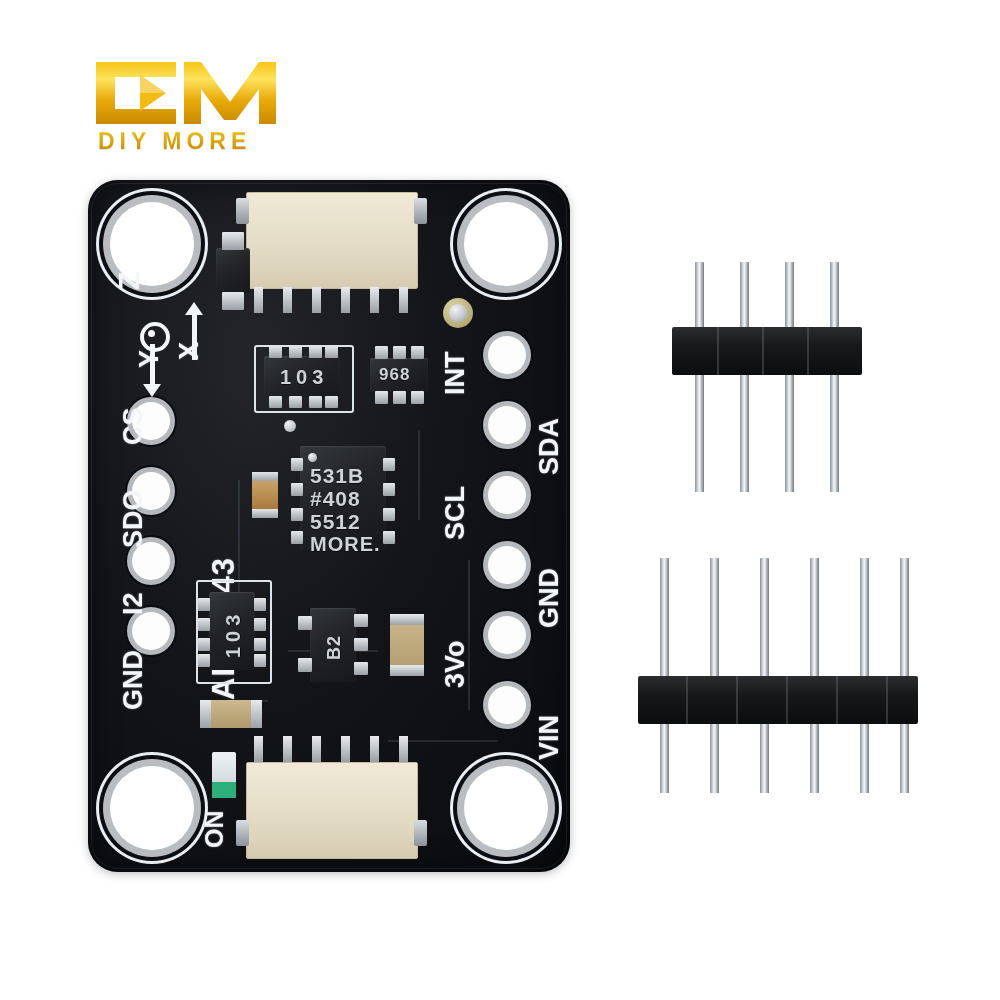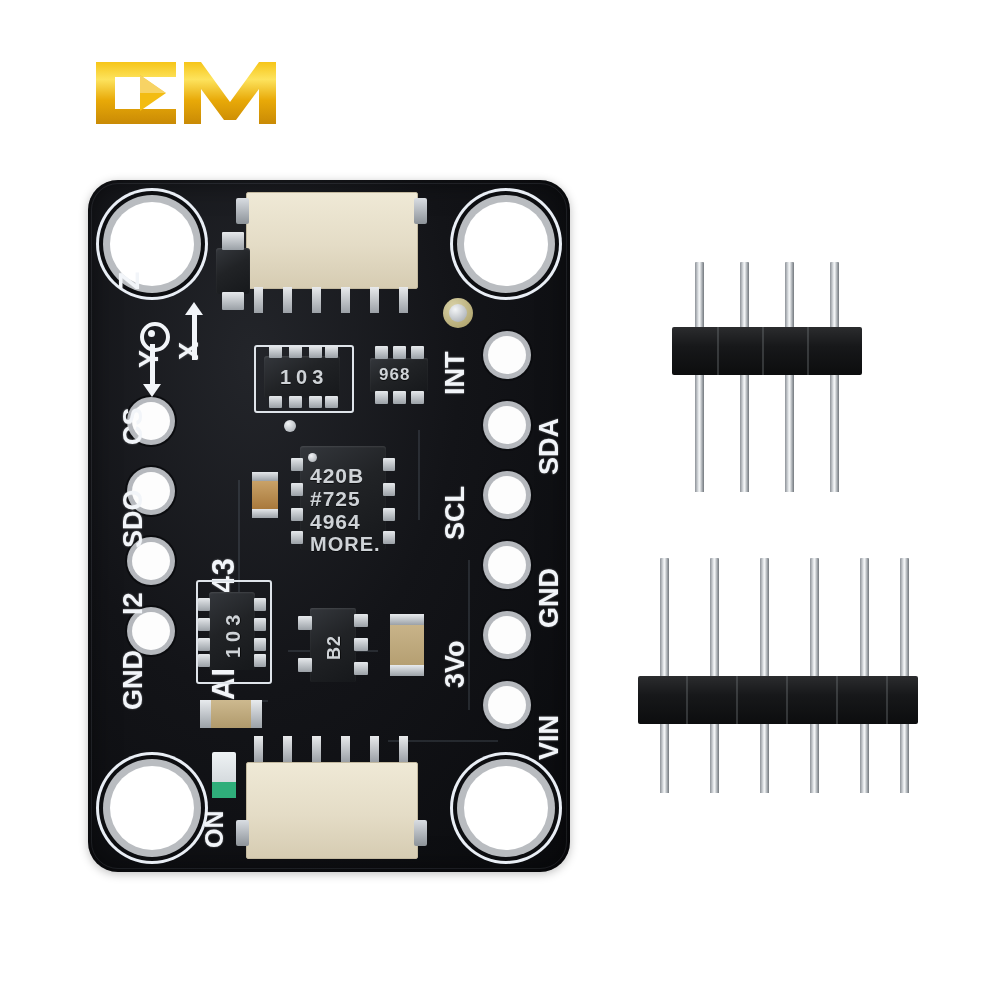--- a/index.html
+++ b/index.html
@@ -130,20 +130,21 @@
 
 <div id="stage">
 
   <div id="logo">
     <div class="logo-row">
       <div class="logo-c"></div>
       <div class="logo-tri"></div>
       <div class="logo-tri-sh"></div>
       <div class="logo-m"></div>
     </div>
+    <div class="logo-sub">DIY MORE</div>
   </div>
 
   <div id="pcb">
 
     <div class="mhole tl"></div>
     <div class="mhole tr"></div>
     <div class="mhole bl"></div>
     <div class="mhole br"></div>
 
     <div class="trace" style="left:150px;top:300px;width:2px;height:120px;"></div>
@@ -217,23 +218,23 @@
       <div class="solderdot" style="left:8px;top:7px;width:9px;height:9px;"></div>
     </div>
     <div class="icpin" style="left:203px;top:278px;width:12px;height:13px;"></div>
     <div class="icpin" style="left:203px;top:303px;width:12px;height:13px;"></div>
     <div class="icpin" style="left:203px;top:328px;width:12px;height:13px;"></div>
     <div class="icpin" style="left:203px;top:351px;width:12px;height:13px;"></div>
     <div class="icpin" style="left:295px;top:278px;width:12px;height:13px;"></div>
     <div class="icpin" style="left:295px;top:303px;width:12px;height:13px;"></div>
     <div class="icpin" style="left:295px;top:328px;width:12px;height:13px;"></div>
     <div class="icpin" style="left:295px;top:351px;width:12px;height:13px;"></div>
-    <div class="marking" style="left:222px;top:284px;font-size:21px;">420B</div>
-    <div class="marking" style="left:222px;top:307px;font-size:21px;">#725</div>
-    <div class="marking" style="left:222px;top:330px;font-size:21px;">4964</div>
+    <div class="marking" style="left:222px;top:284px;font-size:21px;">531B</div>
+    <div class="marking" style="left:222px;top:307px;font-size:21px;">#408</div>
+    <div class="marking" style="left:222px;top:330px;font-size:21px;">5512</div>
     <div class="marking" style="left:222px;top:353px;font-size:20px;">MORE.</div>
 
     <div style="position:absolute;left:166px;top:165px;width:96px;height:64px;border:2px solid #dfe4ea;border-radius:3px;"></div>
     <div class="ic" style="left:176px;top:176px;width:76px;height:42px;"></div>
     <div class="icpin" style="left:181px;top:166px;width:13px;height:12px;"></div>
     <div class="icpin" style="left:201px;top:166px;width:13px;height:12px;"></div>
     <div class="icpin" style="left:221px;top:166px;width:13px;height:12px;"></div>
     <div class="icpin" style="left:237px;top:166px;width:13px;height:12px;"></div>
     <div class="icpin" style="left:181px;top:216px;width:13px;height:12px;"></div>
     <div class="icpin" style="left:201px;top:216px;width:13px;height:12px;"></div>

